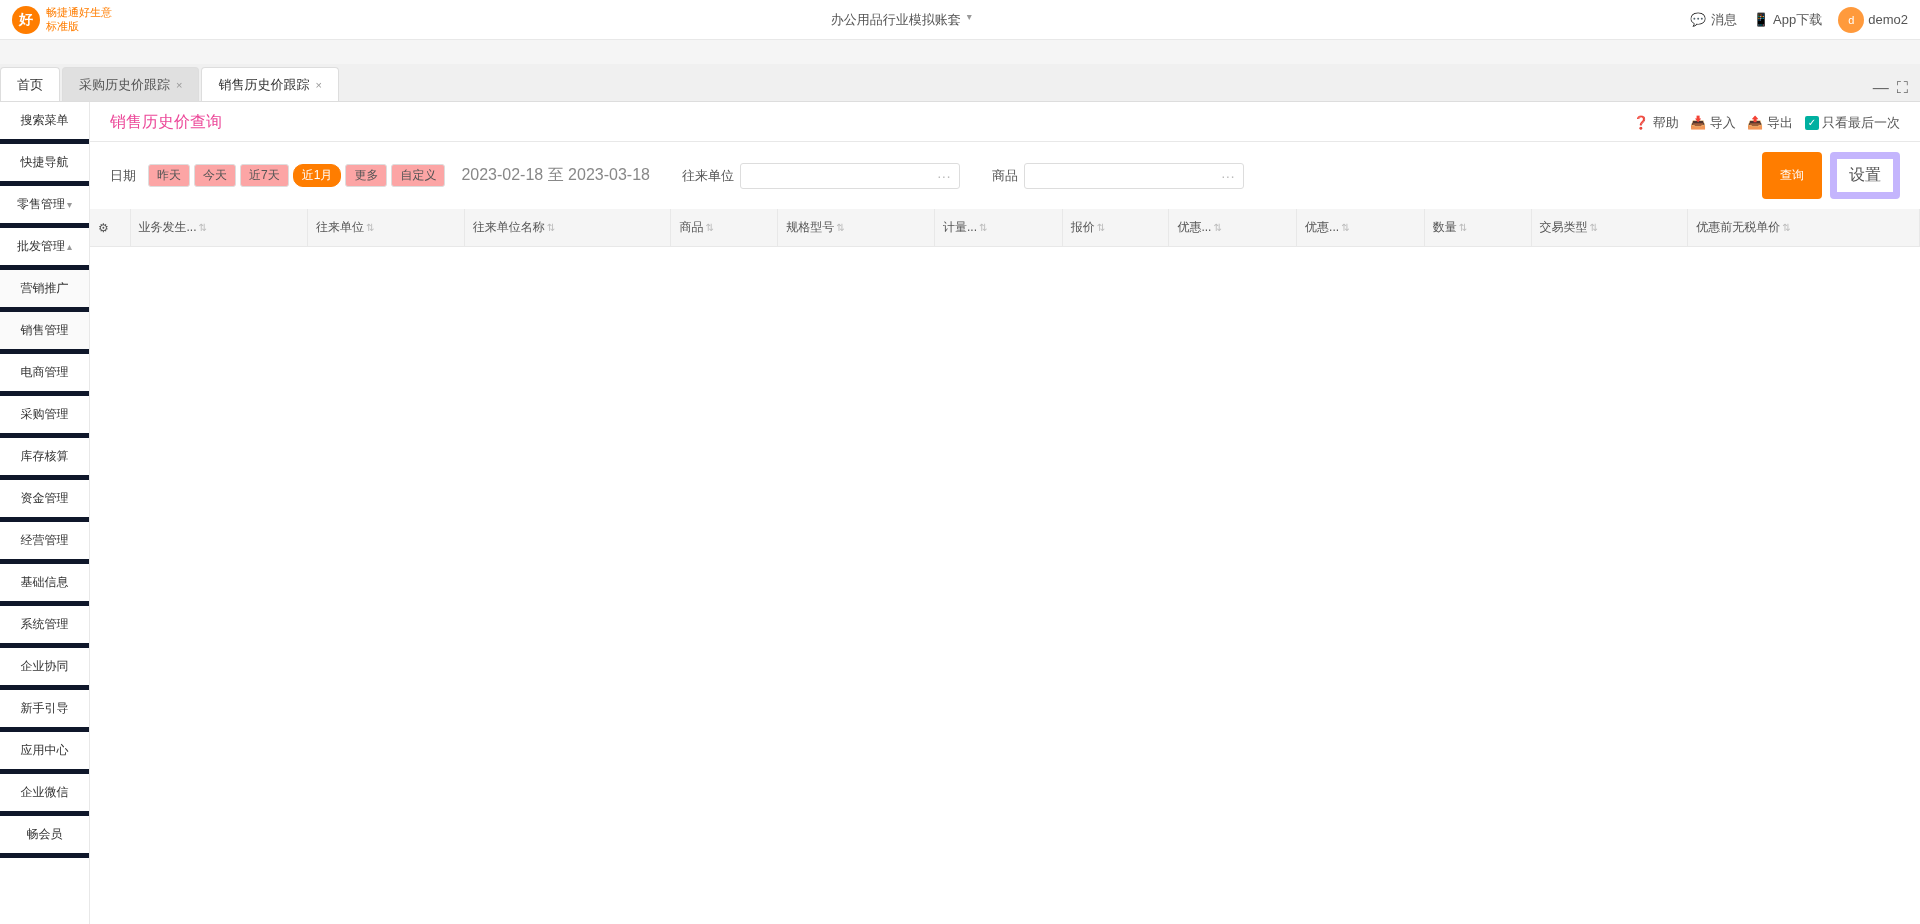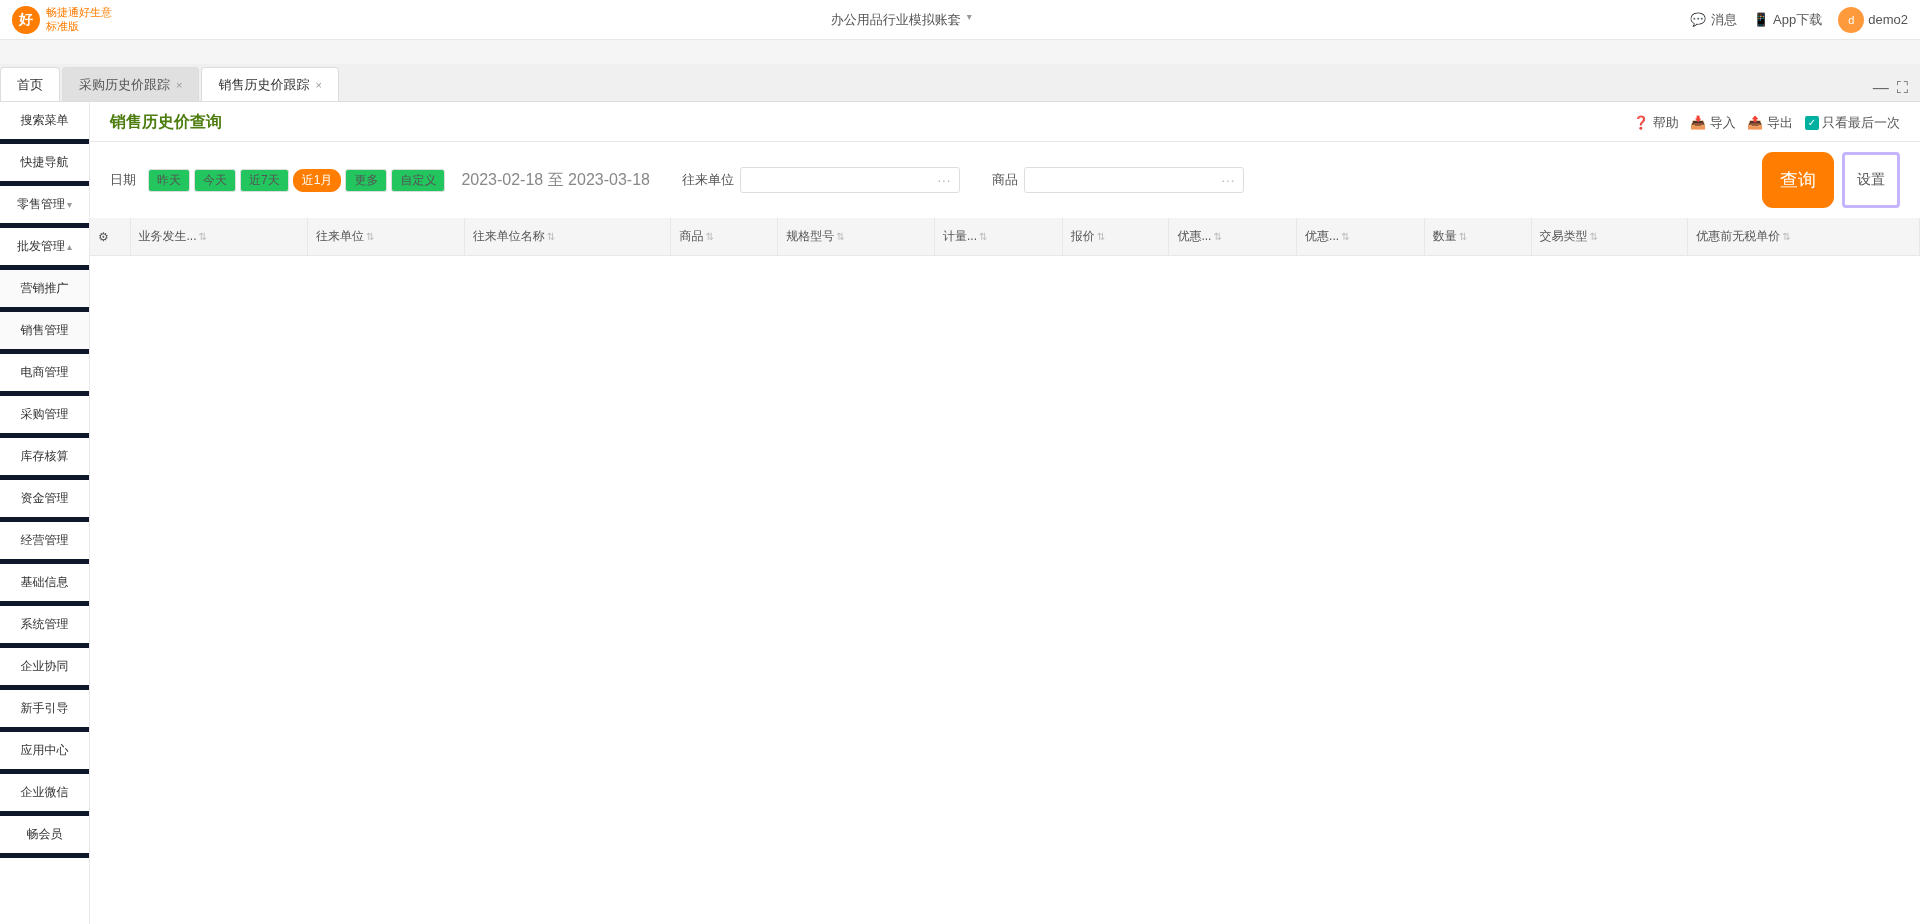--- a/index.html
+++ b/index.html
@@ -97,46 +97,46 @@
       background: #fff;
       padding: 10px 20px 0;
       border-bottom: 1px solid #e8e8e8;
     }
     .page-title-row {
       display: flex;
       align-items: center;
       justify-content: space-between;
       padding-bottom: 8px;
     }
-    .page-title { font-size: 16px; font-weight: bold; color: #4d7c0f; }
+    .page-title { font-size: 16px; font-weight: normal; color: #ec4899; }
     .page-actions { display: flex; align-items: center; gap: 12px; font-size: 13px; color: #555; }
     .page-actions .action-item { display: flex; align-items: center; gap: 3px; cursor: pointer; }
     .checkbox-checked { width: 14px; height: 14px; background: #00b0a0; border-radius: 2px; display: inline-flex; align-items: center; justify-content: center; color: #fff; font-size: 10px; }
 
     
     .filter-row {
       background: #fff;
       padding: 10px 20px 10px;
       display: flex;
       align-items: center;
       gap: 12px;
       flex-wrap: wrap;
     }
     .filter-label { color: #555; font-size: 13px; white-space: nowrap; }
     .date-btns { display: flex; align-items: center; gap: 4px; }
-    .date-btn { padding: 2px 8px; border: 1px solid #ddd; border-radius: 3px; background: #22c55e; cursor: pointer; font-size: 12px; color: #555; }
+    .date-btn { padding: 2px 8px; border: 1px solid #ddd; border-radius: 3px; background: #fca5a5; cursor: pointer; font-size: 12px; color: #555; }
     .date-btn.active { background: #ff7d00; color: #fff; border-color: #ff7d00; border-radius: 10px; }
     .date-range { font-size: 16px; color: #888; margin-left: 4px; }
     .filter-field { display: flex; align-items: center; gap: 6px; margin-left: 20px; }
     .filter-field-label { color: #555; font-size: 13px; white-space: nowrap; }
     .filter-input { border: 1px solid #ddd; border-radius: 3px; padding: 4px 8px; font-size: 13px; width: 220px; color: #999; cursor: pointer; display: flex; align-items: center; justify-content: space-between; }
     .filter-input-dots { color: #bbb; font-size: 14px; }
     .filter-actions { margin-left: auto; display: flex; gap: 8px; }
-    .btn-query { background: #ff7d00; color: #fff; border: none; border-radius: 11px; padding: 8px 18px; cursor: pointer; font-size: 18px; }
-    .btn-settings { background: #fff; color: #555; border: 3px solid #c4b5fd; border-radius: 4px; padding: 16px 12px; cursor: pointer; font-size: 14px; }
+    .btn-query { background: #ff7d00; color: #fff; border: none; border-radius: 4px; padding: 8px 18px; cursor: pointer; font-size: 12px; }
+    .btn-settings { background: #fff; color: #555; border: 7px solid #c4b5fd; border-radius: 4px; padding: 6px 12px; cursor: pointer; font-size: 16px; }
 
     
     .table-container { flex: 1; background: #fff; margin: 0; overflow: auto; }
     .data-table { width: 100%; border-collapse: collapse; }
     .data-table thead tr { background: #f5f5f5; border-bottom: 1px solid #e8e8e8; }
     .data-table th {
       padding: 10px 8px;
       text-align: left;
       font-size: 12px;
       color: #555;

